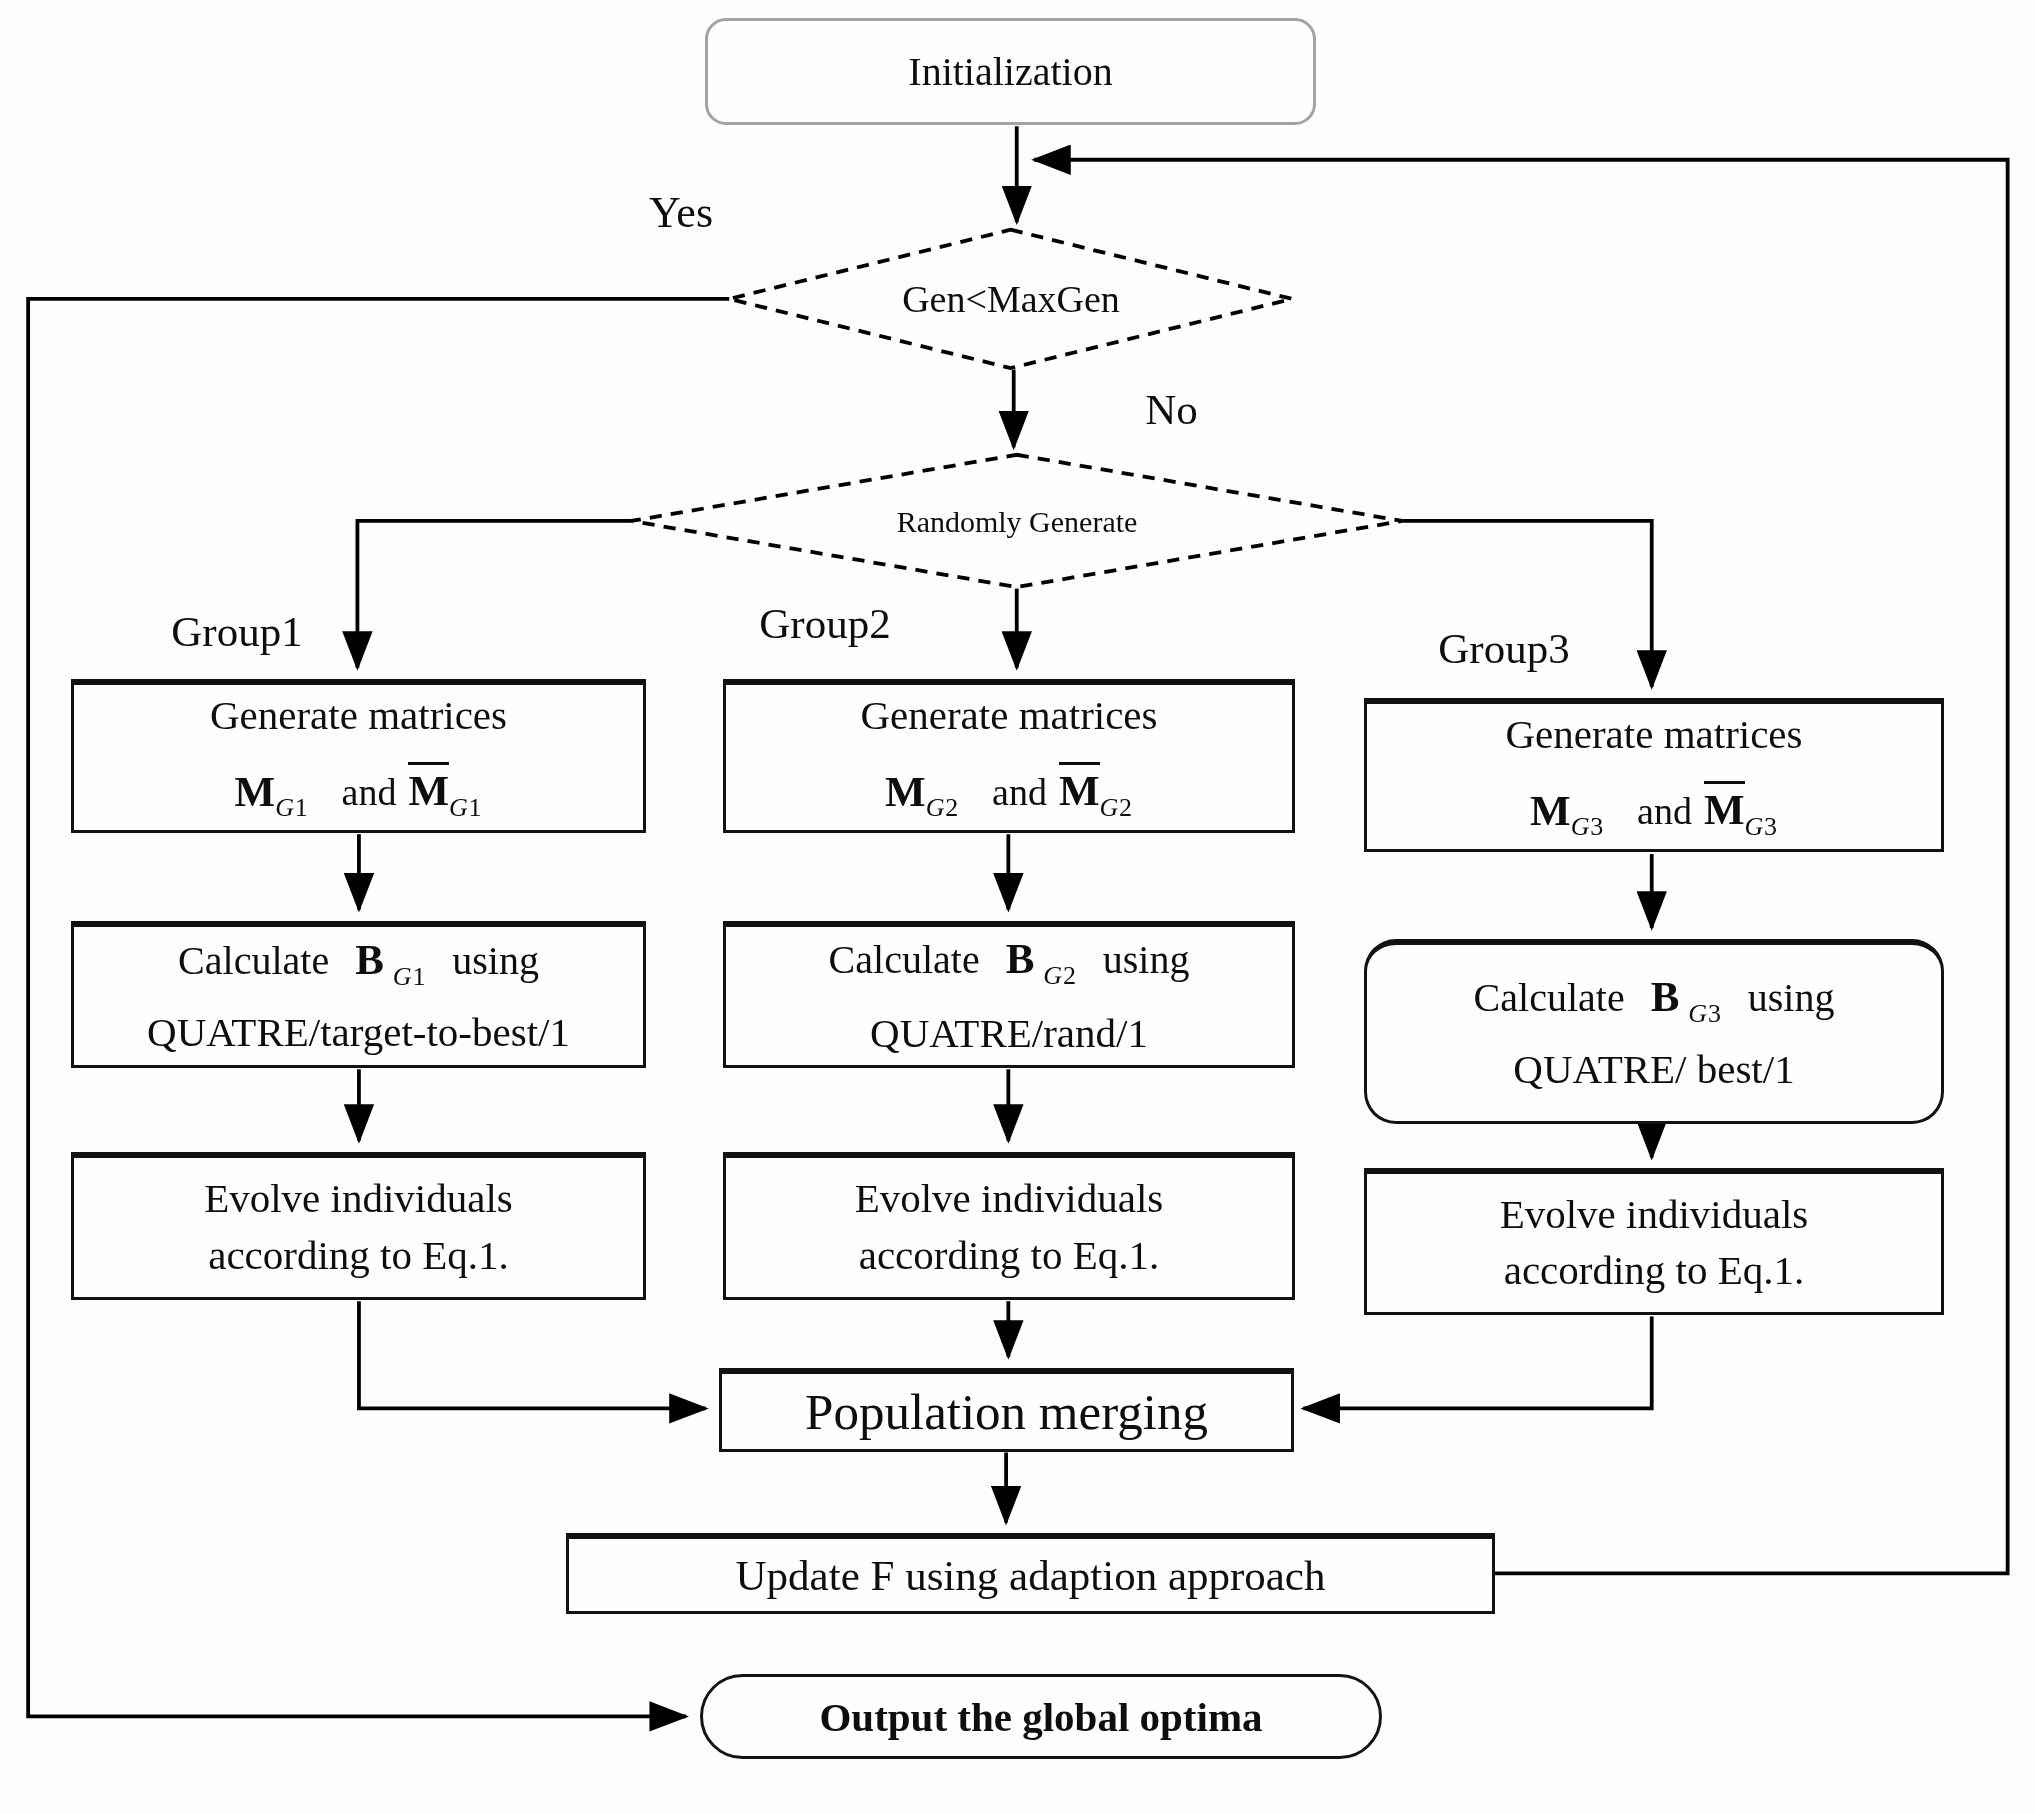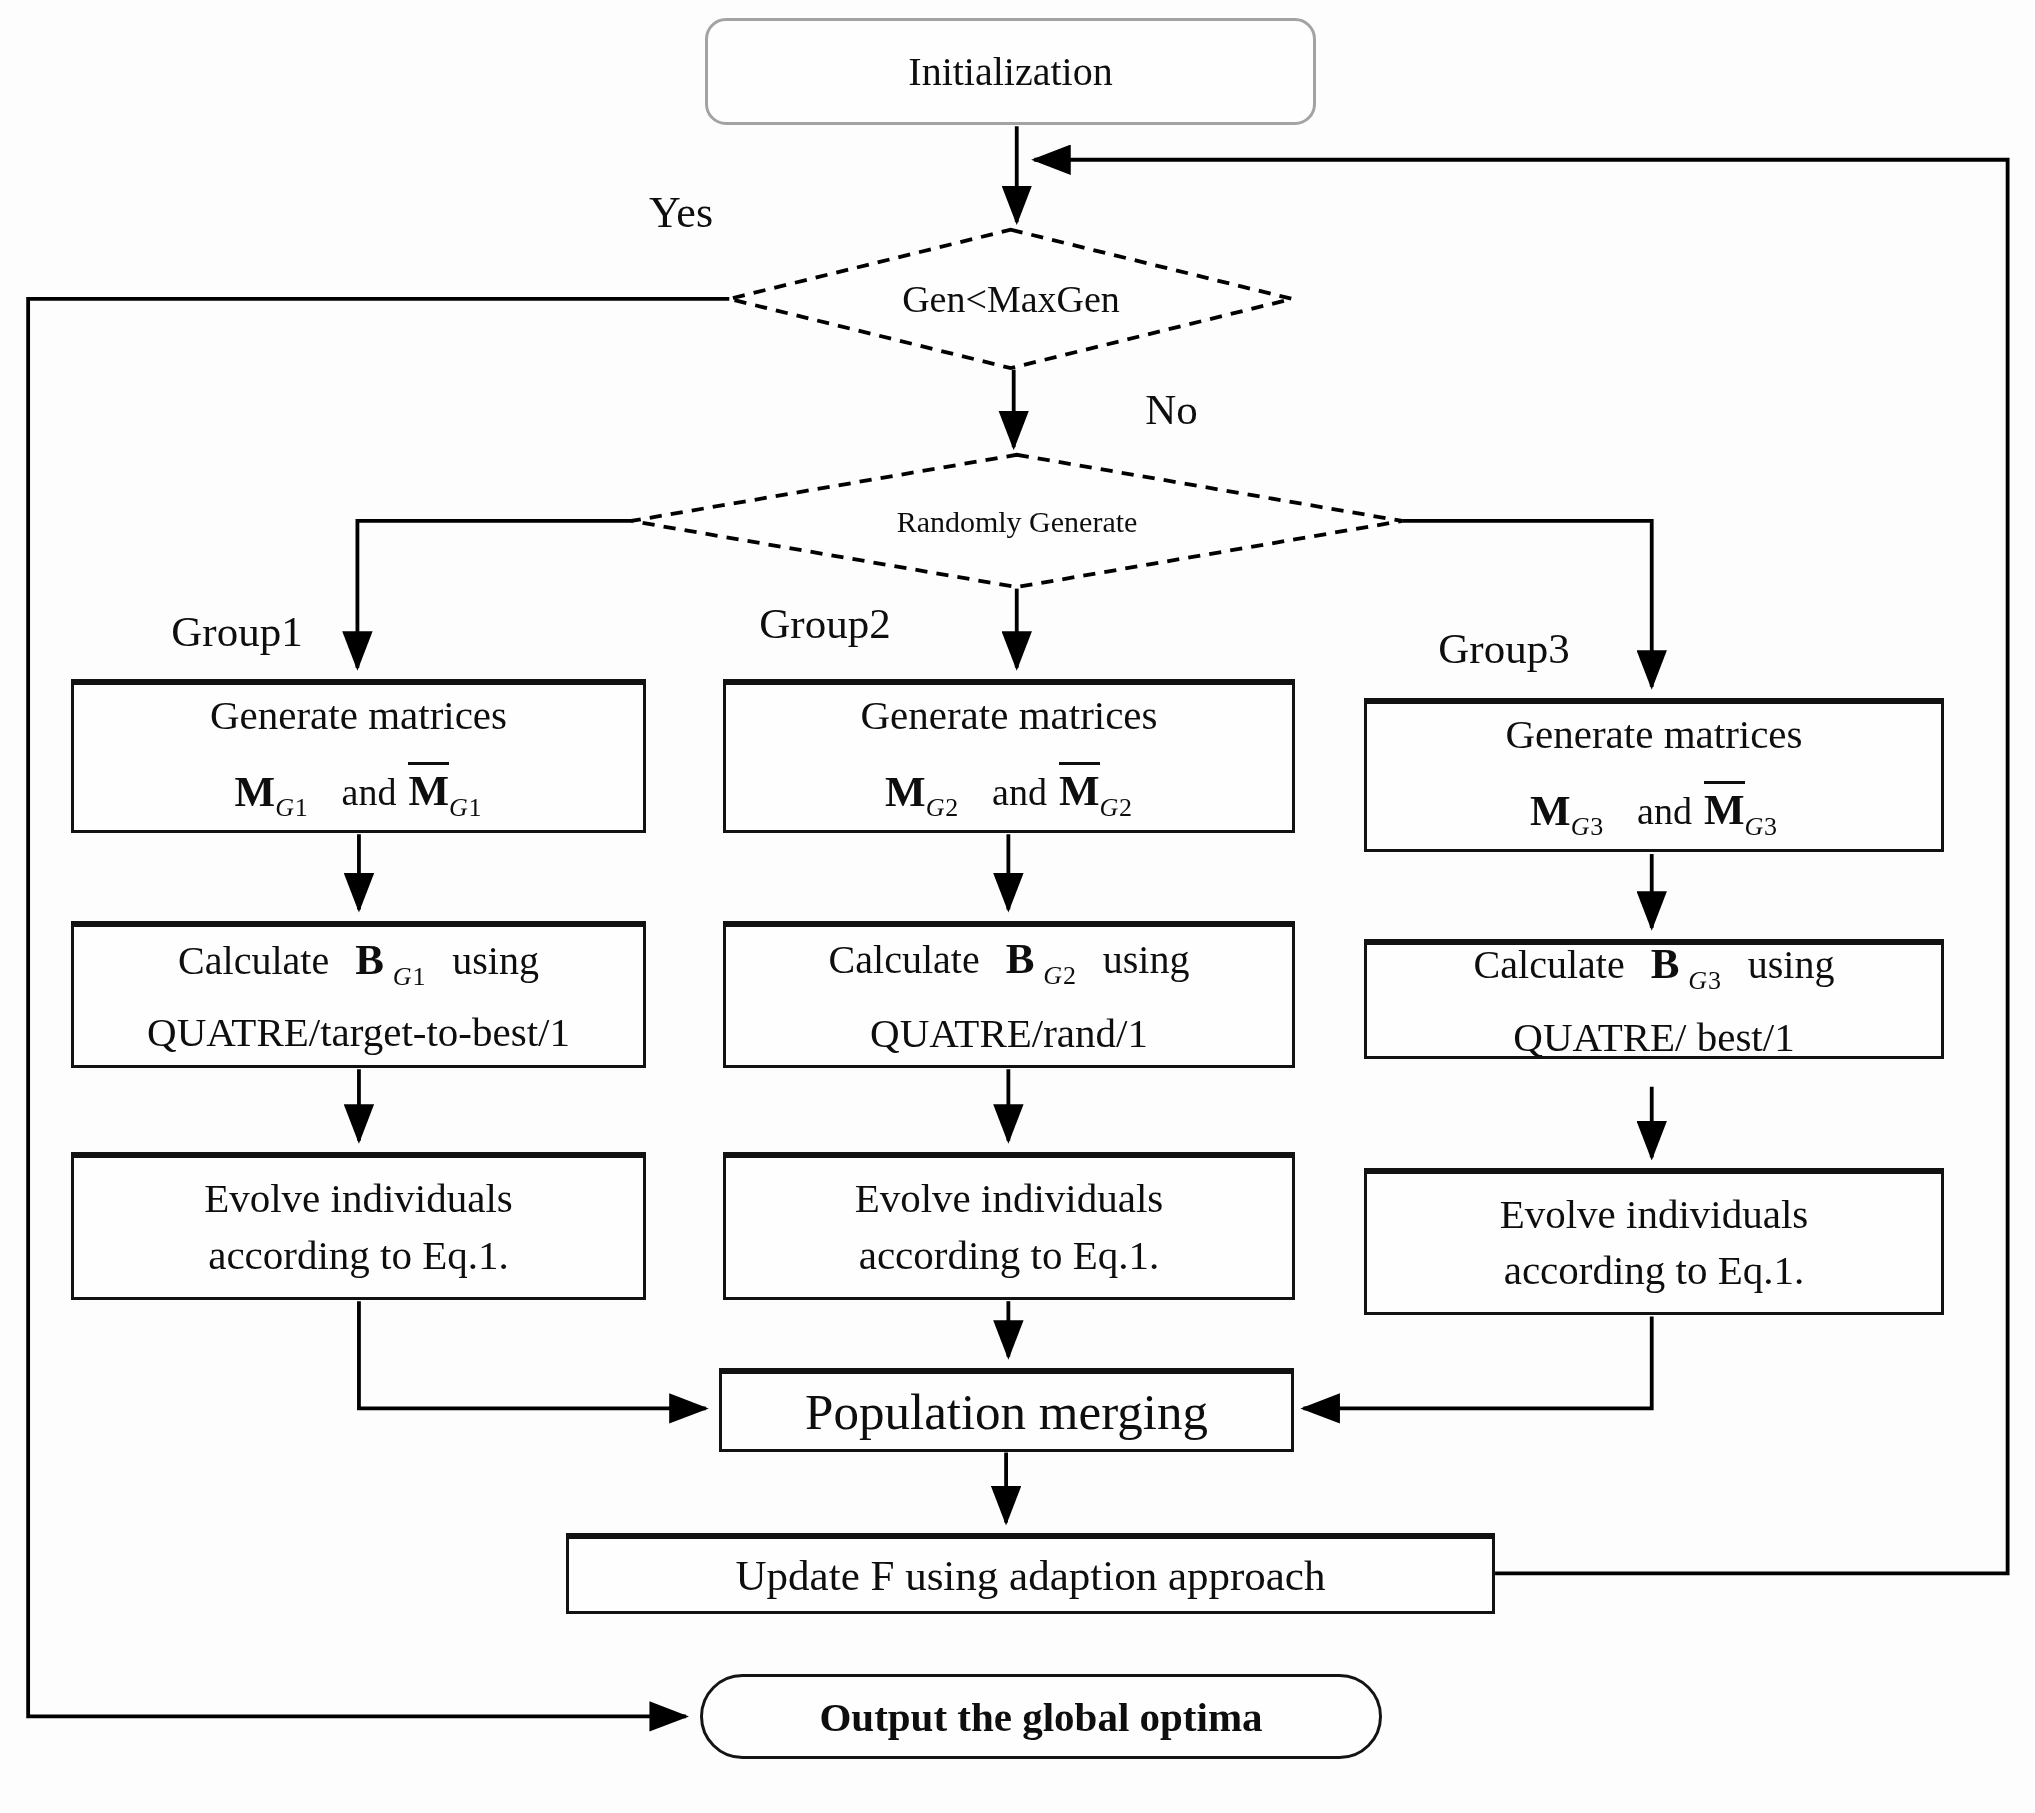--- a/index.html
+++ b/index.html
@@ -135,21 +135,21 @@
     <div>according to Eq.1.</div>
   </div>
 
   <div class="node box col-box" style="left:1364px;top:698px;width:580px;height:154px;">
     <div>Generate matrices</div>
     <div class="mathline">
       <span class="bsym">M</span><sub class="gsub"><i>G</i><span>3</span></sub><span class="and-word">and</span><span class="mbar"><span class="bsym">M</span></span><sub class="gsub"><i>G</i><span>3</span></sub>
     </div>
   </div>
 
-  <div class="node box col-box" style="left:1364px;top:939px;width:580px;height:120px;gap:20px;">
+  <div class="node box col-box" style="left:1364px;top:939px;width:580px;height:185px;gap:20px;border-radius:32px;">
     <div style="font-size:40px;">
       <span>Calculate</span><span class="bsym calc-b">B</span><sub class="gsub"><i>G</i><span>3</span></sub><span class="using-word">using</span>
     </div>
     <div class="strategy-line">QUATRE/ best/1</div>
   </div>
 
   <div class="node box col-box" style="left:1364px;top:1168px;width:580px;height:147px;gap:10.6px;">
     <div>Evolve individuals</div>
     <div>according to Eq.1.</div>
   </div>

